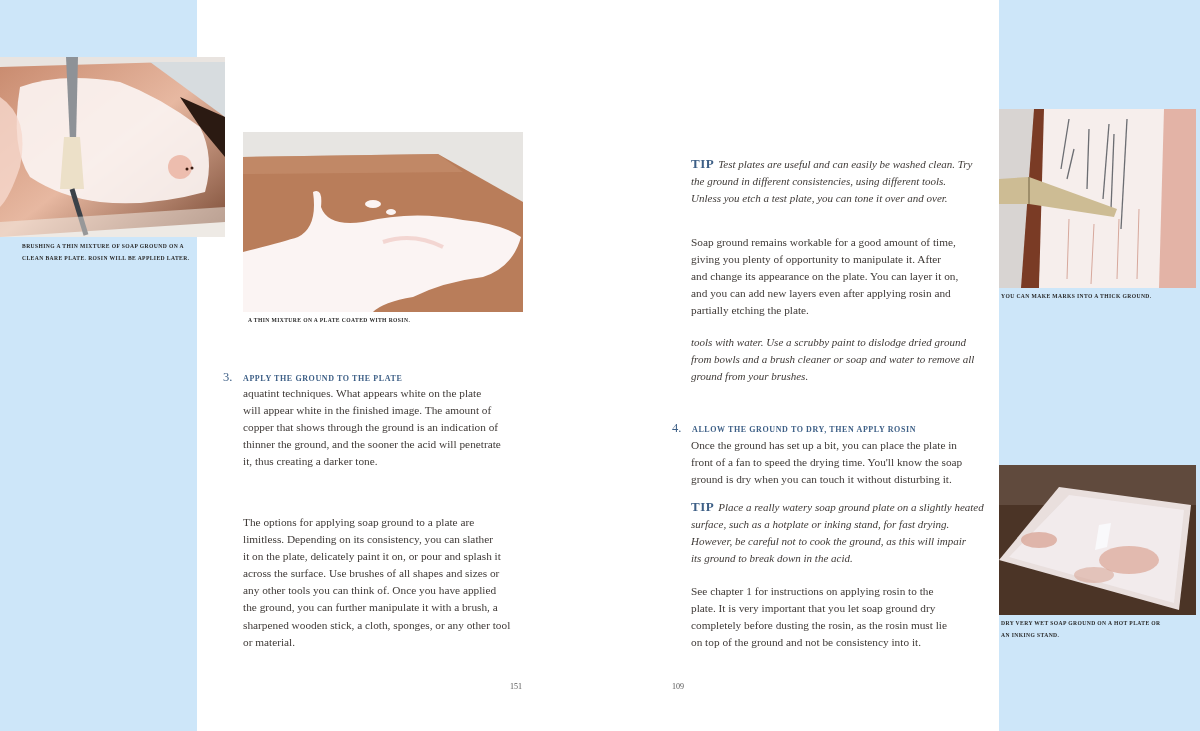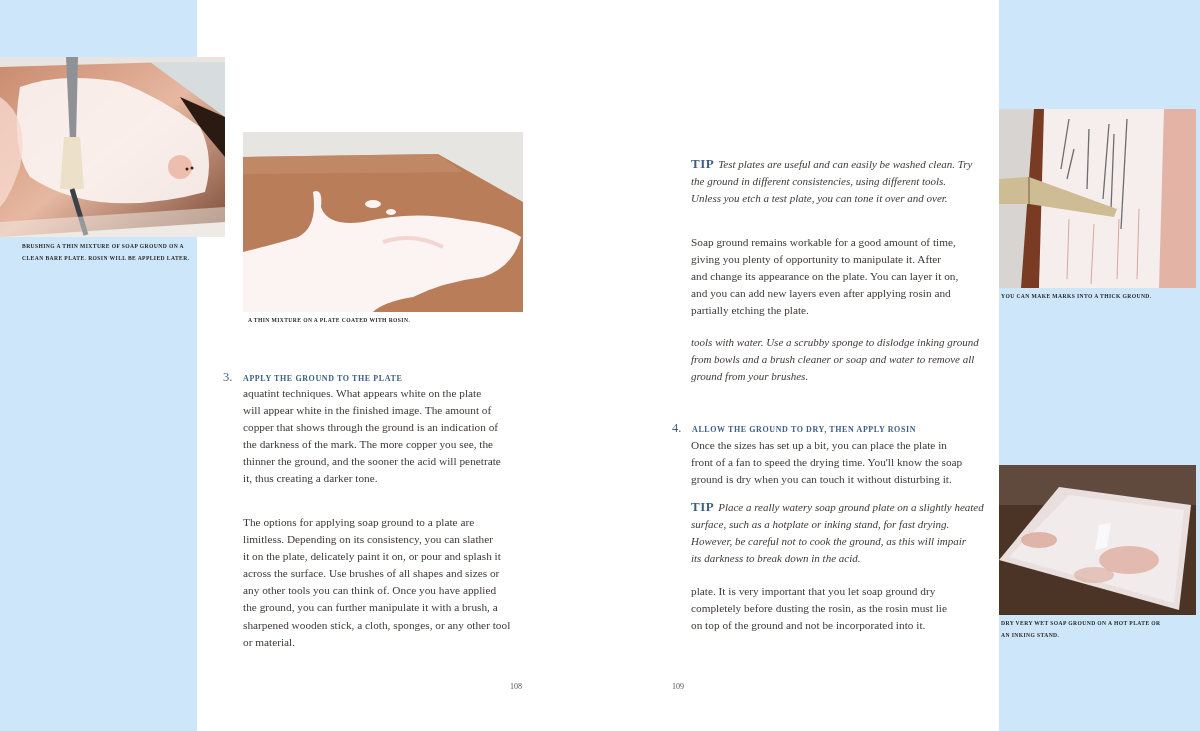--- a/index.html
+++ b/index.html
@@ -92,21 +92,20 @@
 </div>
 
 <div class="heading-row" style="left:223px;top:370px;">
   <span class="step-num">3.</span>
   <span class="step-title">Apply the ground to the plate</span>
 </div>
 <div class="para" style="left:243px;top:385px;width:290px;">
   <span class="line">aquatint techniques. What appears white on the plate</span>
   <span class="line">will appear white in the finished image. The amount of</span>
   <span class="line">copper that shows through the ground is an indication of</span>
-  <span class="line">the darkness of the mark. The more copper you see, the</span>
   <span class="line">thinner the ground, and the sooner the acid will penetrate</span>
   <span class="line">it, thus creating a darker tone.</span>
 </div>
 <div class="para" style="left:243px;top:514px;width:290px;">
   <span class="line">The options for applying soap ground to a plate are</span>
   <span class="line">limitless. Depending on its consistency, you can slather</span>
   <span class="line">it on the plate, delicately paint it on, or pour and splash it</span>
   <span class="line">across the surface. Use brushes of all shapes and sizes or</span>
   <span class="line">any other tools you can think of. Once you have applied</span>
   <span class="line">the ground, you can further manipulate it with a brush, a</span>
@@ -122,46 +121,47 @@
 
 <div class="para" style="left:691px;top:234px;width:300px;">
   <span class="line">Soap ground remains workable for a good amount of time,</span>
   <span class="line">giving you plenty of opportunity to manipulate it. After</span>
   <span class="line">and change its appearance on the plate. You can layer it on,</span>
   <span class="line">and you can add new layers even after applying rosin and</span>
   <span class="line">partially etching the plate.</span>
 </div>
 
 <div class="para tip" style="left:691px;top:334px;width:300px;">
-  <span class="line">tools with water. Use a scrubby sponge to dislodge inking ground</span>
+  <span class="line">tools with water. Use a scrubby paint to dislodge dried ground</span>
   <span class="line">from bowls and a brush cleaner or soap and water to remove all</span>
   <span class="line">ground from your brushes.</span>
 </div>
 
 <div class="heading-row" style="left:672px;top:421px;">
   <span class="step-num">4.</span>
   <span class="step-title">Allow the ground to dry, then apply rosin</span>
 </div>
 <div class="para" style="left:691px;top:437px;width:300px;">
-  <span class="line">Once the sizes has set up a bit, you can place the plate in</span>
+  <span class="line">Once the ground has set up a bit, you can place the plate in</span>
   <span class="line">front of a fan to speed the drying time. You'll know the soap</span>
   <span class="line">ground is dry when you can touch it without disturbing it.</span>
 </div>
 
 <div class="para tip" style="left:691px;top:498px;width:300px;">
   <span class="line"><span class="tip-label">Tip</span><span>Place a really watery soap ground plate on a slightly heated</span></span>
   <span class="line">surface, such as a hotplate or inking stand, for fast drying.</span>
   <span class="line">However, be careful not to cook the ground, as this will impair</span>
-  <span class="line">its darkness to break down in the acid.</span>
+  <span class="line">its ground to break down in the acid.</span>
 </div>
 
 <div class="para" style="left:691px;top:583px;width:300px;">
+  <span class="line">See chapter 1 for instructions on applying rosin to the</span>
   <span class="line">plate. It is very important that you let soap ground dry</span>
   <span class="line">completely before dusting the rosin, as the rosin must lie</span>
-  <span class="line">on top of the ground and not be incorporated into it.</span>
+  <span class="line">on top of the ground and not be consistency into it.</span>
 </div>
 
 <div class="photo" style="left:999px;top:109px;width:197px;height:179px;">
   <svg width="197" height="179" viewBox="0 0 197 179">
     <rect width="197" height="179" fill="#d8d4d2"></rect>
     <polygon points="35,0 50,0 40,179 22,179" fill="#7a3b25"></polygon>
     <polygon points="45,0 170,0 170,179 40,179" fill="#f6eeec"></polygon>
     <polygon points="165,0 197,0 197,179 160,179" fill="#e3b3a6"></polygon>
     <g stroke="#6b6d72" stroke-width="1.3" fill="none">
       <path d="M70,10 L62,60"></path>
@@ -195,14 +195,14 @@
     <ellipse cx="130" cy="95" rx="30" ry="14" fill="#dba596" opacity="0.7"></ellipse>
     <ellipse cx="95" cy="110" rx="20" ry="8" fill="#d9a89a" opacity="0.6"></ellipse>
     <polygon points="100,60 112,58 108,82 96,85" fill="#f9f9fb"></polygon>
   </svg>
 </div>
 <div class="caption" style="left:1001px;top:617px;width:196px;">
   <span class="line">Dry very wet soap ground on a hot plate or</span>
   <span class="line">an inking stand.</span>
 </div>
 
-<div class="pagenum" style="left:510px;">108</div>
+<div class="pagenum" style="left:510px;">151</div>
 <div class="pagenum" style="left:672px;">109</div>
 
 </body></html>

